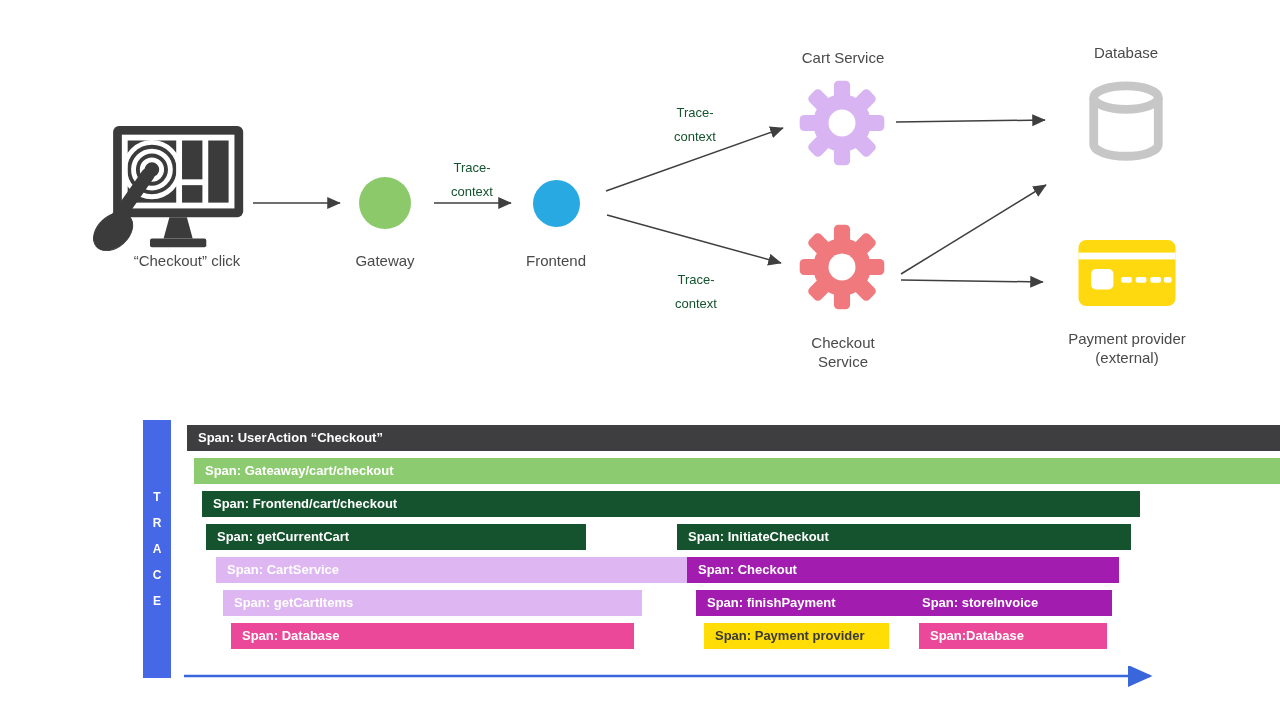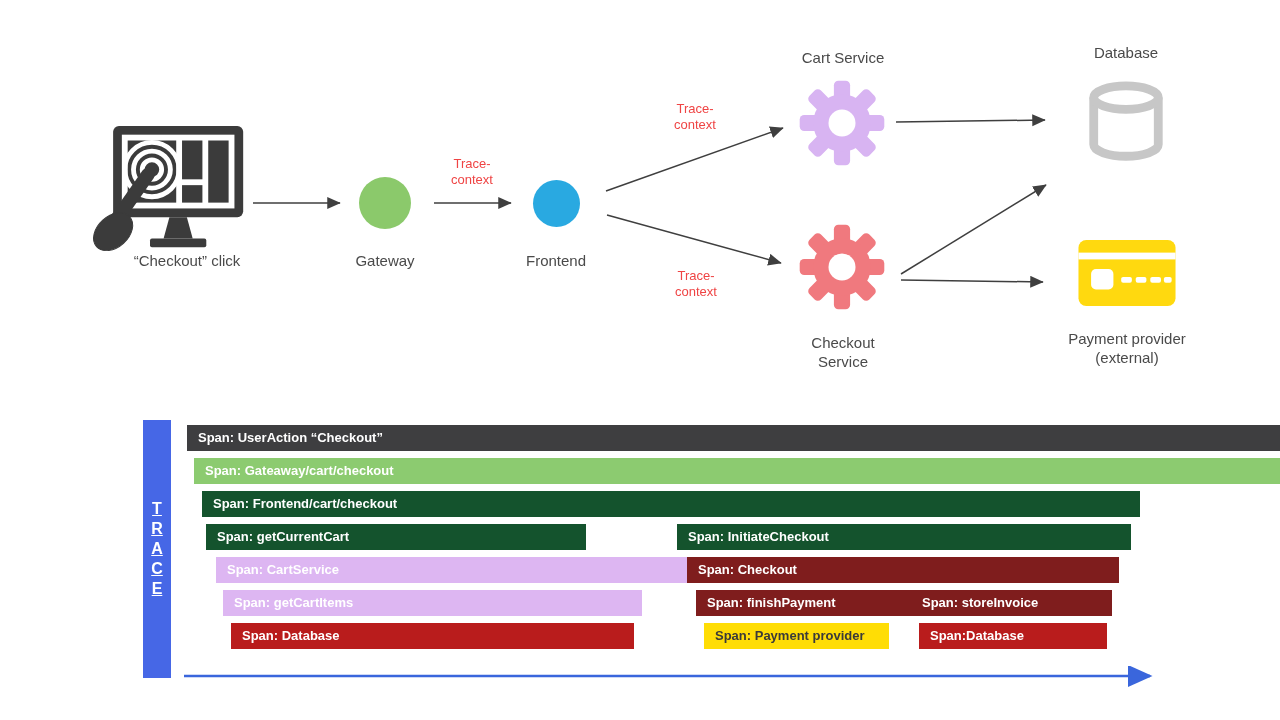--- a/index.html
+++ b/index.html
@@ -1,35 +1,35 @@
 <!DOCTYPE html>
 <html><head>
 <meta charset="utf-8">
 <style>
   html,body{margin:0;padding:0;}
   body{width:1280px;height:720px;background:#ffffff;position:relative;overflow:hidden;
        font-family:"Liberation Sans",sans-serif;}
   .abs{position:absolute;}
   
   .node-label{position:absolute;font-size:15px;line-height:19px;color:#4A4A4A;text-align:center;}
-  .edge-label{position:absolute;font-size:13px;line-height:16px;color:#ef4444;text-align:center;}
+  .edge-label{position:absolute;font-size:13px;line-height:24px;color:#14532d;text-align:center;}
   .circle-node{position:absolute;border-radius:50%;}
   
   .trace-sidebar{position:absolute;left:143px;top:420px;width:28px;height:258px;background:#4667E6;
                  display:flex;align-items:center;justify-content:center;}
   .trace-sidebar span{display:block;width:14px;word-break:break-all;text-align:center;
-                      color:#fff;font-size:16px;font-weight:700;line-height:20px;text-decoration:underline;}
+                      color:#fff;font-size:12px;font-weight:700;line-height:26px;}
   .bar{position:absolute;height:26px;line-height:26px;font-size:13px;font-weight:700;color:#fff;
        padding-left:11px;box-sizing:border-box;white-space:nowrap;overflow:hidden;}
   .c-dark{background:#3E3E40;}
   .c-green{background:#8CCB70;}
   .c-blue{background:#14532d;}
   .c-purple{background:#DDB6F2;}
-  .c-red{background:#7f1d1d;}
-  .c-gray{background:#b91c1c;}
+  .c-red{background:#a21caf;}
+  .c-gray{background:#ec4899;}
   .c-yellow{background:#FFDD05;color:#3A3A3A;}
   .time-label{position:absolute;left:634px;top:727px;width:80px;text-align:center;
               color:#2E5ED8;font-size:15px;}
 </style>
 </head>
 <body>
 
 <svg class="abs" style="left:0;top:0;" width="1280" height="410" viewBox="0 0 1280 410">
   <defs>
     <marker id="ah" markerWidth="10" markerHeight="9" refX="8.5" refY="4" orient="auto">

